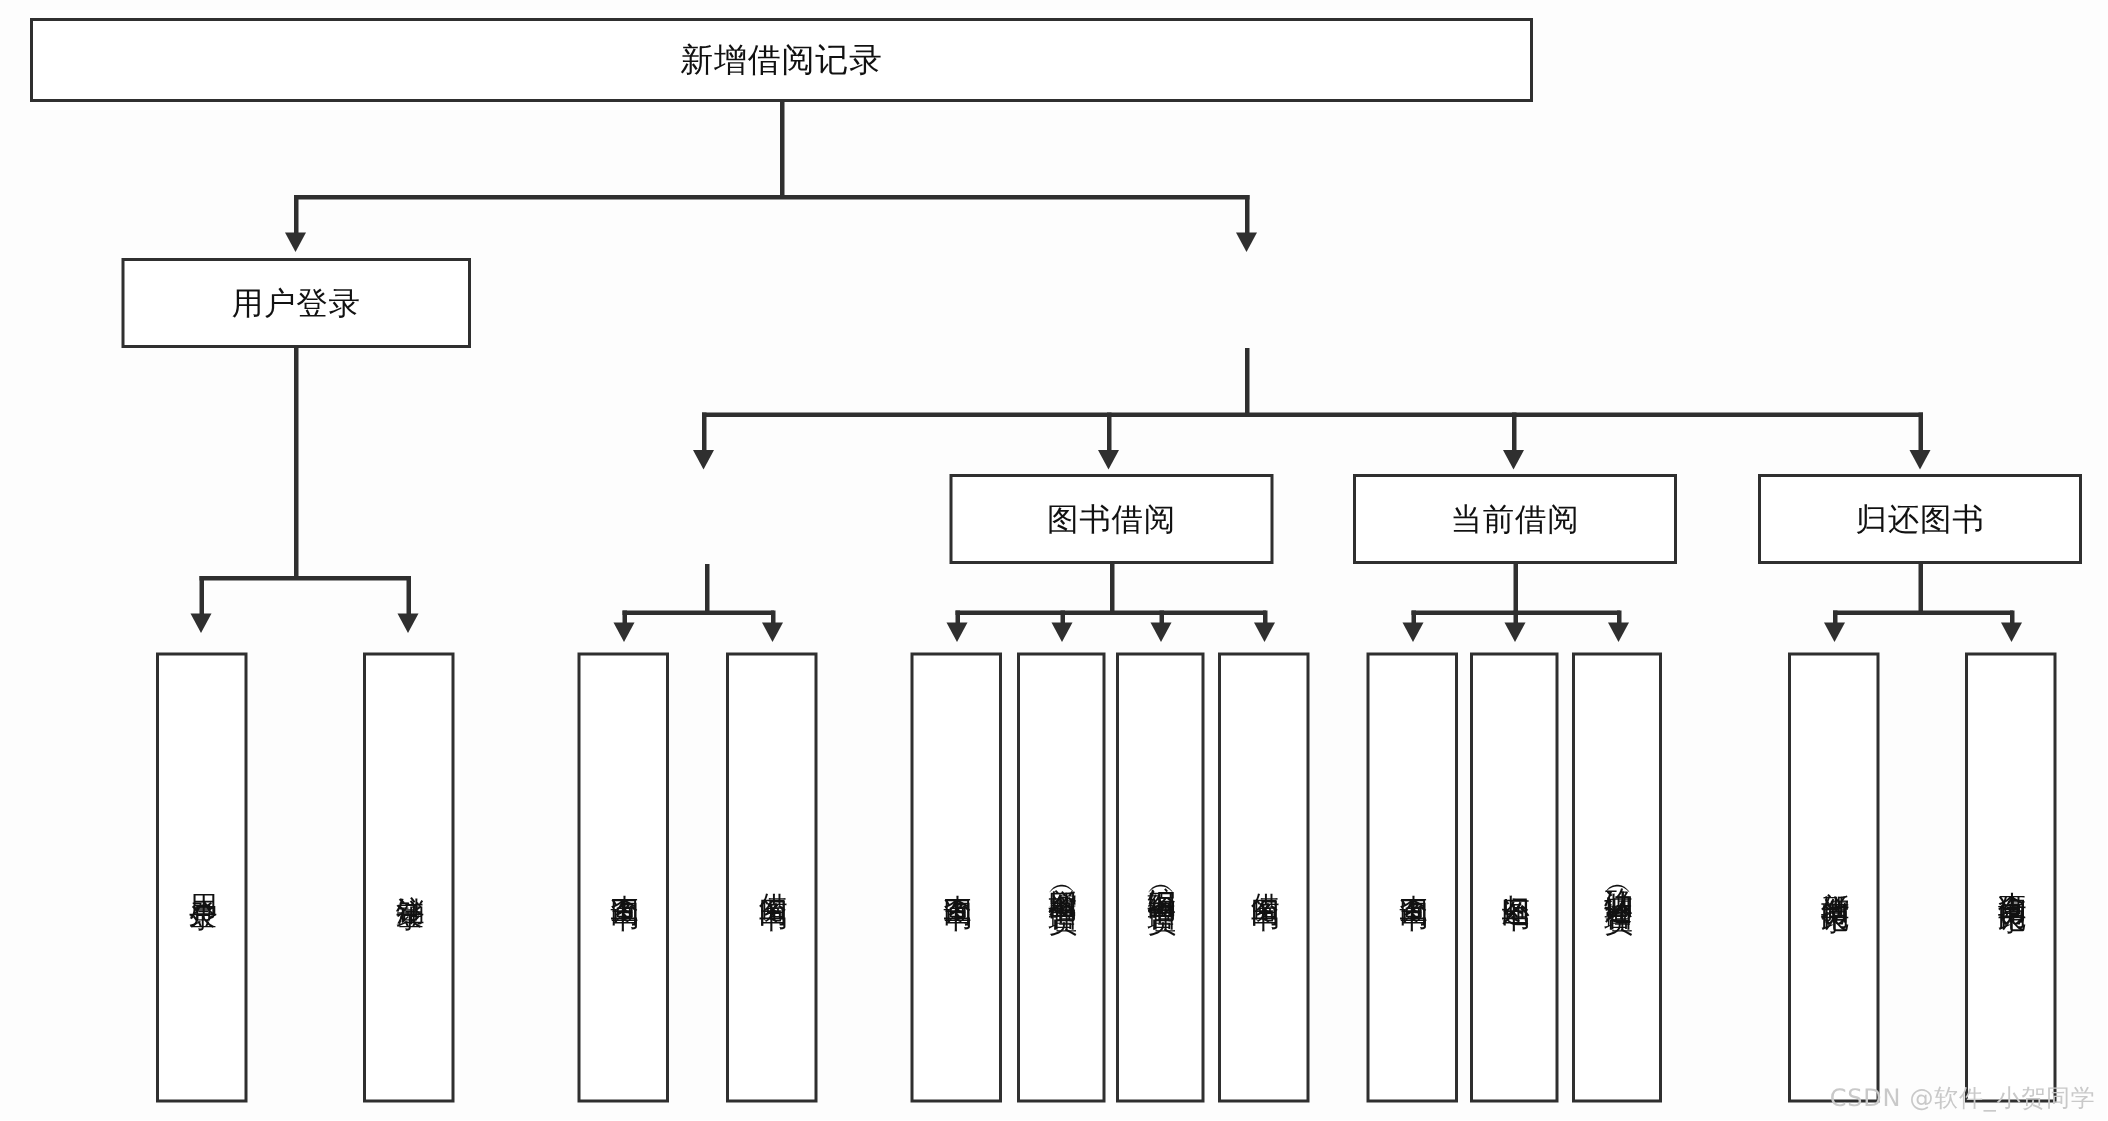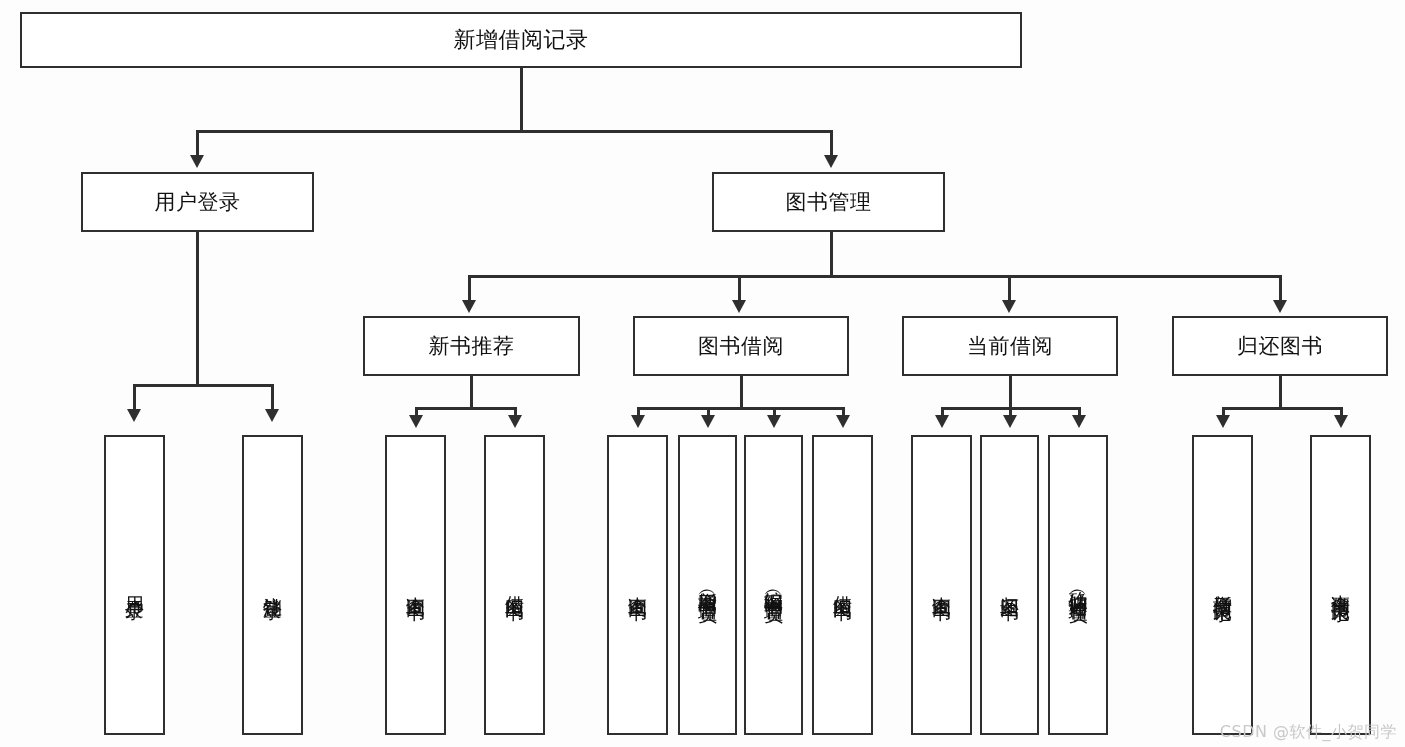--- a/index.html
+++ b/index.html
@@ -93,45 +93,39 @@
   <div class="ln v" style="left:196px; top:130px; height:28px;"></div>
   <div class="arrow" style="left:190px; top:155px;"></div>
 
   <div class="ln v" style="left:830px; top:130px; height:28px;"></div>
   <div class="arrow" style="left:824px; top:155px;"></div>
 
   <div class="node h" style="left:81px; top:172px; width:233px; height:60px;">
     <span>用户登录</span>
   </div>
 
-  <div class="node h" style="left:712px; top:172px; width:233px; height:60px;">
-    <span>图书管理</span>
-  </div>
 
   <div class="ln v" style="left:196px; top:232px; height:153px;"></div>
   <div class="ln h" style="left:133px; top:384px; width:140px;"></div>
   <div class="ln v" style="left:133px; top:384px; height:28px;"></div>
   <div class="arrow" style="left:127px; top:409px;"></div>
   <div class="ln v" style="left:271px; top:384px; height:28px;"></div>
   <div class="arrow" style="left:265px; top:409px;"></div>
 
   <div class="ln v" style="left:830px; top:232px; height:45px;"></div>
   <div class="ln h" style="left:468px; top:275px; width:814px;"></div>
   <div class="ln v" style="left:468px; top:275px; height:28px;"></div>
   <div class="arrow" style="left:462px; top:300px;"></div>
   <div class="ln v" style="left:738px; top:275px; height:28px;"></div>
   <div class="arrow" style="left:732px; top:300px;"></div>
   <div class="ln v" style="left:1008px; top:275px; height:28px;"></div>
   <div class="arrow" style="left:1002px; top:300px;"></div>
   <div class="ln v" style="left:1279px; top:275px; height:28px;"></div>
   <div class="arrow" style="left:1273px; top:300px;"></div>
 
-  <div class="node h" style="left:363px; top:316px; width:217px; height:60px;">
-    <span>新书推荐</span>
-  </div>
   <div class="node h" style="left:902px; top:316px; width:216px; height:60px;">
     <span>当前借阅</span>
   </div>
   <div class="node h" style="left:633px; top:316px; width:216px; height:60px;">
     <span>图书借阅</span>
   </div>
   <div class="node h" style="left:1172px; top:316px; width:216px; height:60px;">
     <span>归还图书</span>
   </div>
 

